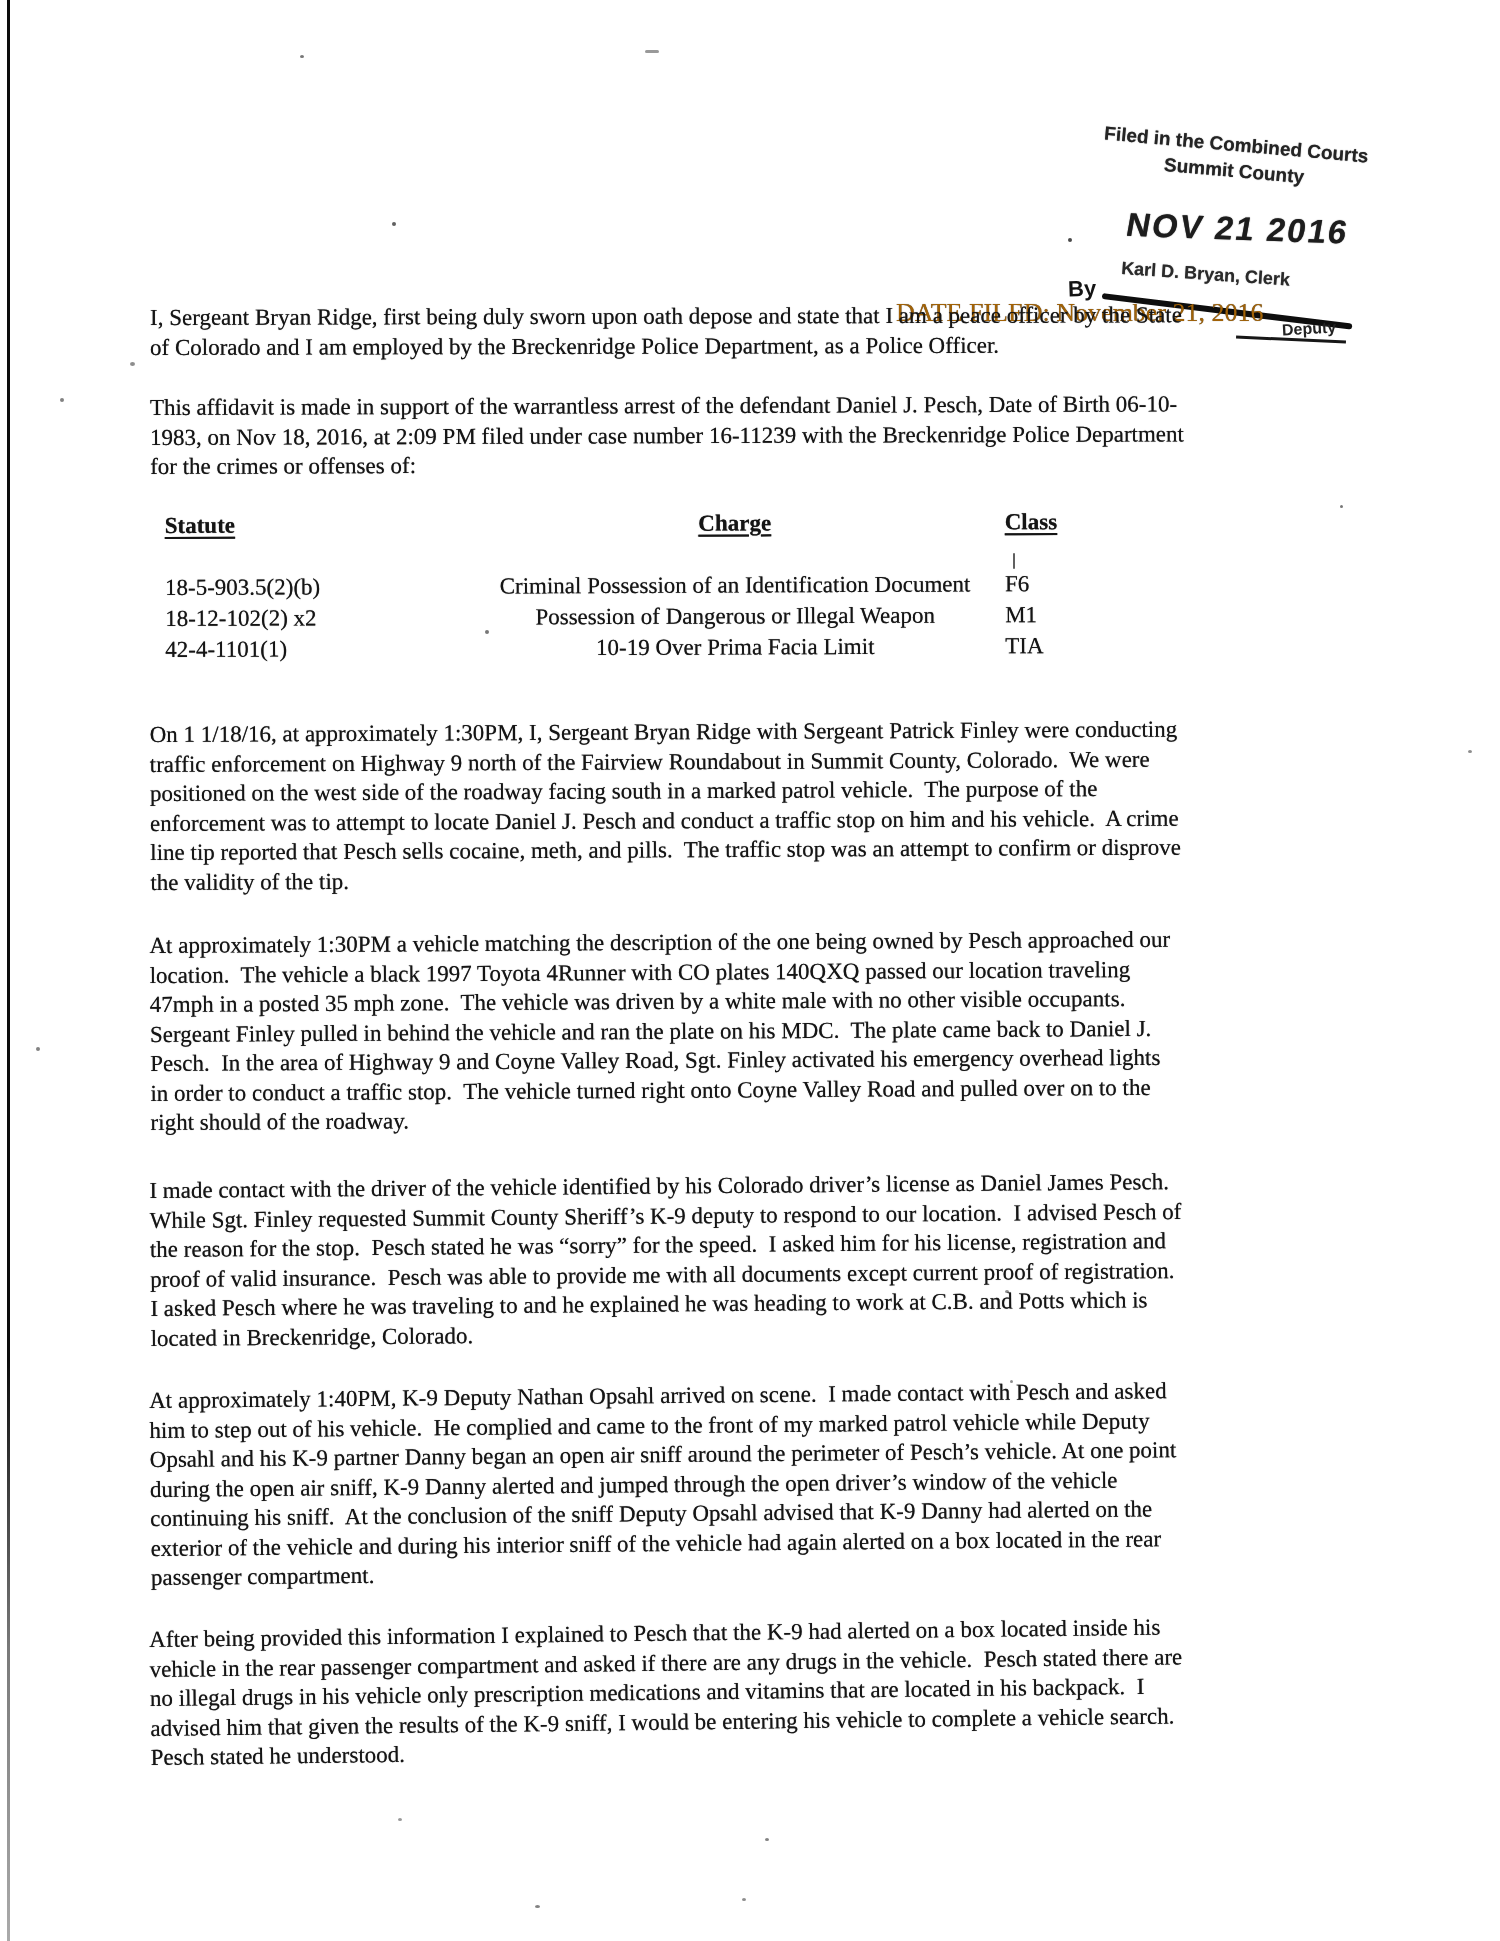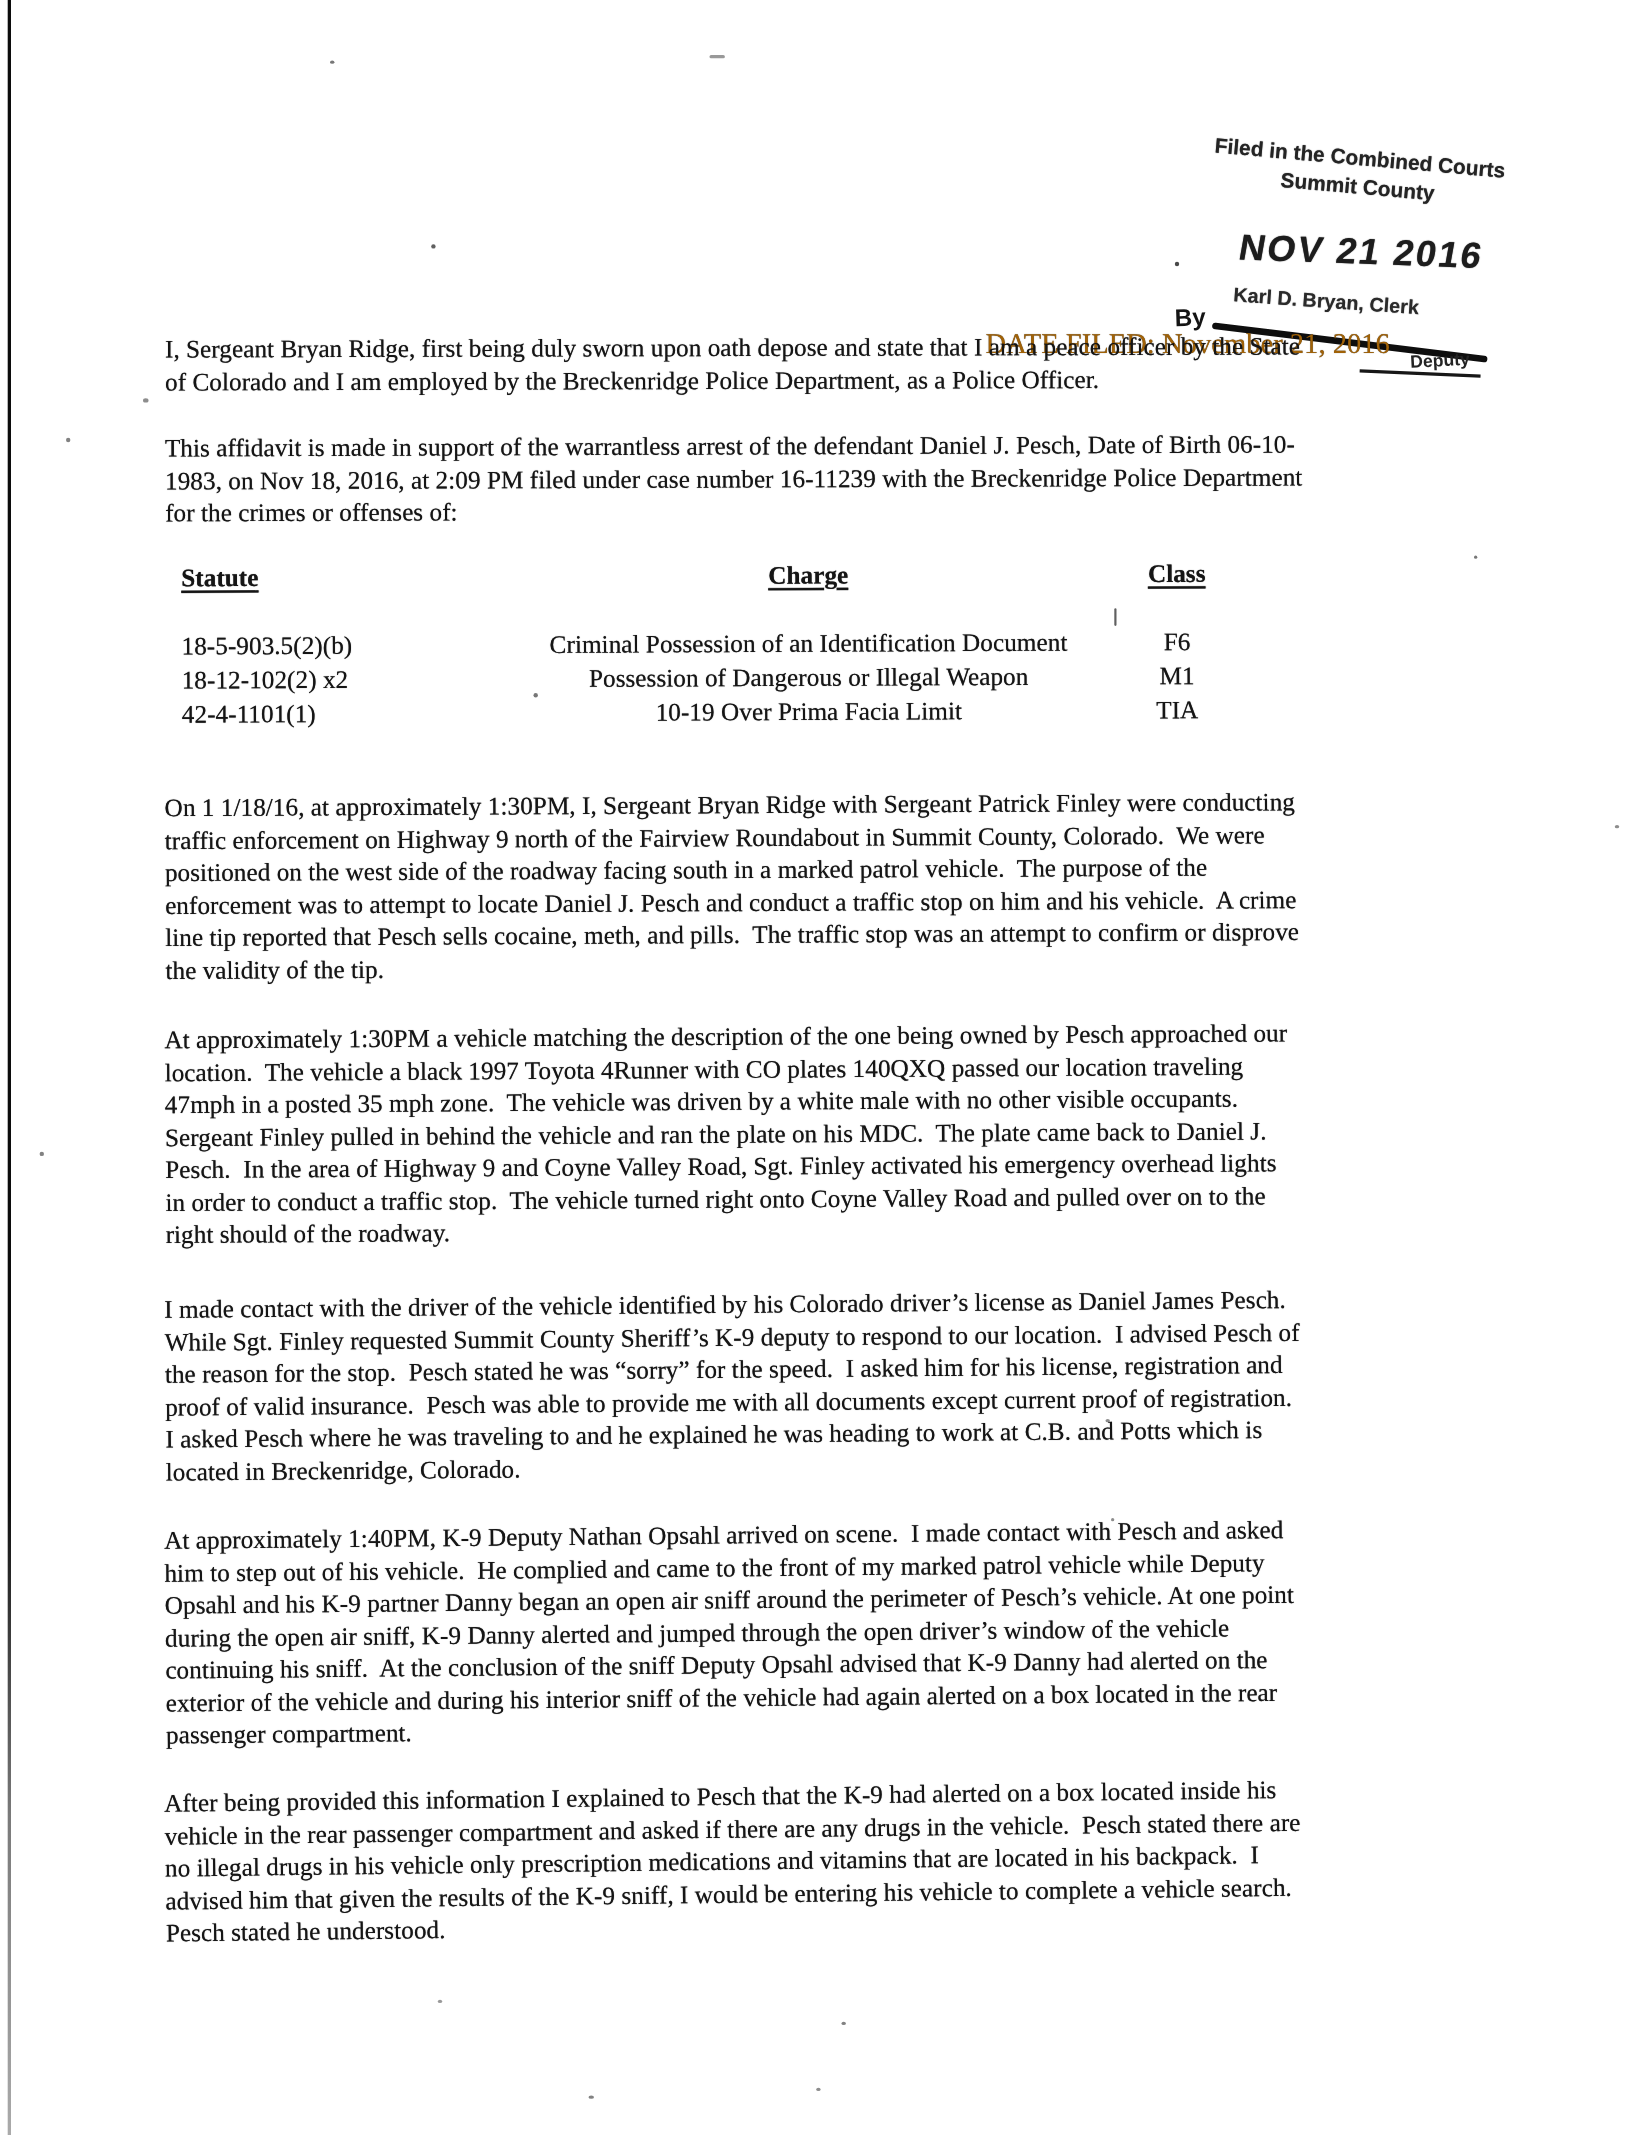--- a/index.html
+++ b/index.html
@@ -103,21 +103,21 @@
   }
   .charges .hdr-row,.charges .row{
     display:grid;grid-template-columns:300px 540px 130px;
   }
   .charges .hdr{
     font-weight:700;text-decoration:underline;text-underline-offset:4px;
   }
   .charges .hdr-row{margin-bottom:33px;}
   .charges .row{line-height:31px;}
   .c-charge{text-align:center;}
-  .c-class{text-align:center;font-family:Liberation Serif, serif;}
+  .c-class{font-family:Liberation Serif, serif;}
 
   
   .speck{position:absolute;background:#1c1c1c;border-radius:50%;}
 </style>
 </head>
 <body>
 
 <div class="page">
 
   <div class="scan-edge"></div>

